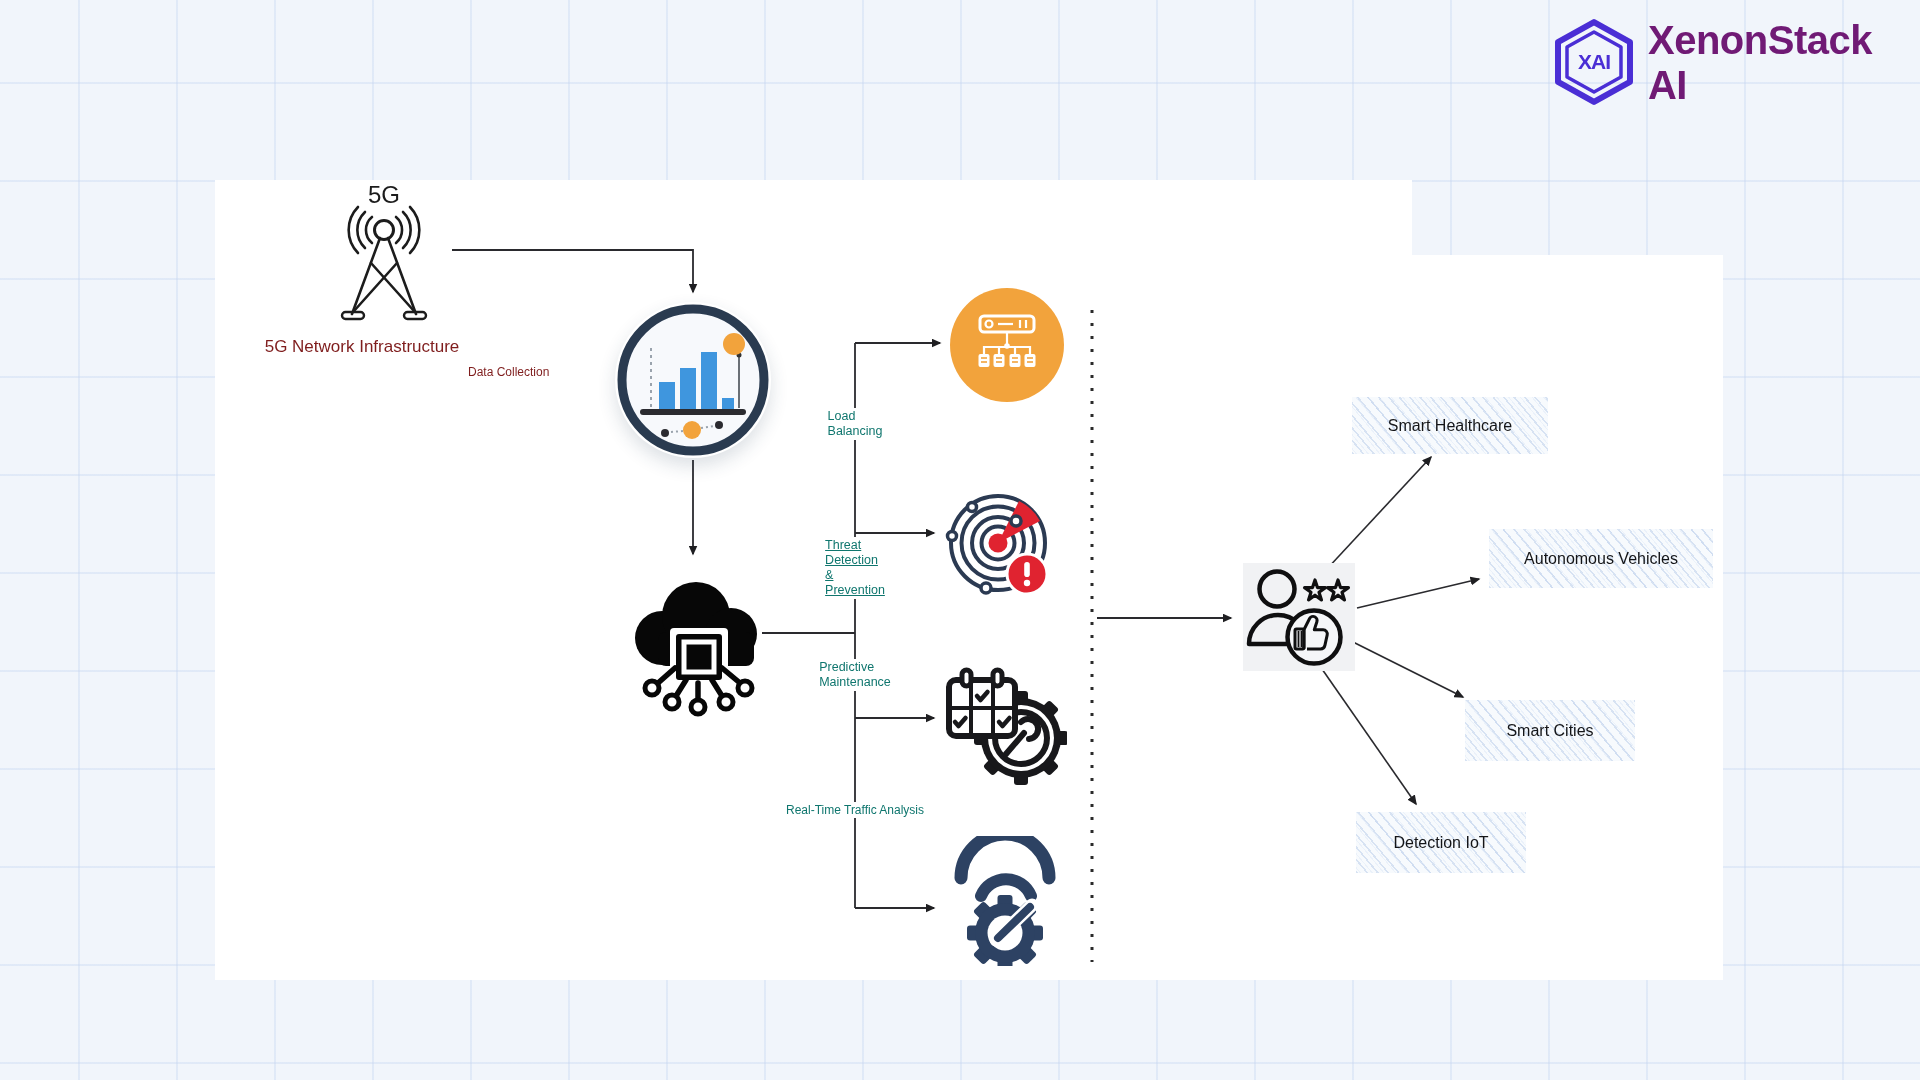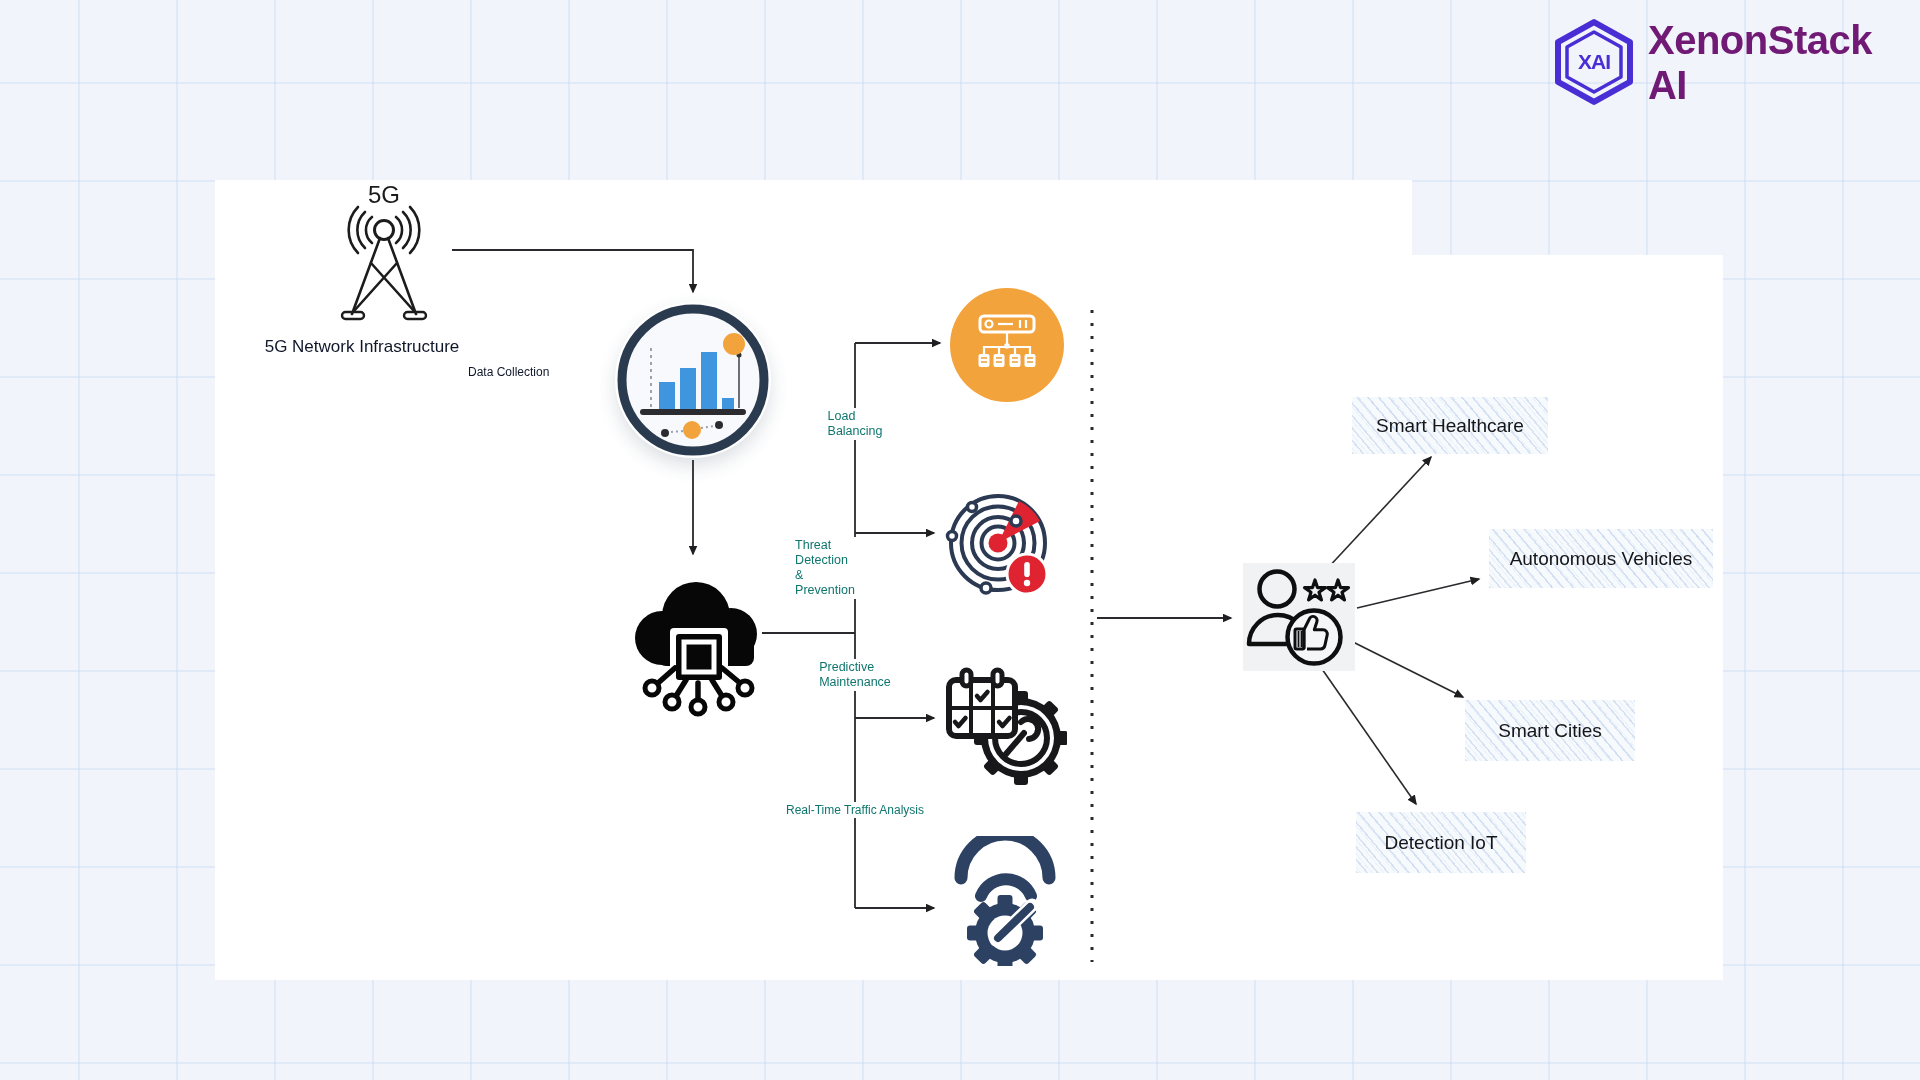--- a/index.html
+++ b/index.html
@@ -20,24 +20,24 @@
     position:absolute;inset:0;z-index:1;background:#ffffff;
     clip-path:polygon(215px 180px,1412px 180px,1412px 255px,1723px 255px,1723px 980px,215px 980px);
   }
   svg.connectors{position:absolute;left:0;top:0;z-index:2;}
   .node{position:absolute;z-index:3;text-align:right;}
   .flow-label{
     position:absolute;z-index:3;transform:translateX(-50%);
     background:#fff;padding:1px 6px;font-size:12.5px;line-height:1.2;
     white-space:pre-line;color:#0f766e;
   }
-  .big-label{position:absolute;z-index:3;color:#0f172a;}
+  .big-label{position:absolute;z-index:3;color:#7f1d1d;}
   .hatch{
     position:absolute;z-index:3;display:flex;align-items:center;justify-content:center;
-    font-size:19px;color:#141518;
+    font-size:16px;color:#141518;
     background:
       repeating-linear-gradient(50deg, rgba(141,172,219,.30) 0 1.6px, transparent 1.6px 8px),
       repeating-linear-gradient(50deg, rgba(170,196,236,.16) 3px 4px, transparent 4px 12px),
       #f7fafd;
   }
   .person-box{
     position:absolute;left:1243px;top:563px;width:112px;height:108px;
     background:#f1f2f4;z-index:3;
   }
   .lb-circle{
@@ -158,21 +158,21 @@
       <circle cx="54" cy="140" r="7"></circle>
       <circle cx="80" cy="145" r="7"></circle>
       <circle cx="108" cy="140" r="7"></circle>
       <circle cx="127" cy="126" r="7"></circle>
     </g>
   </svg>
 </div>
 
 <div class="flow-label" style="left:855px;top:408px;">Load
 Balancing</div>
-<div class="flow-label" style="left:825px;top:537px;">Threat
+<div class="flow-label" style="left:855px;top:537px;text-decoration:underline;">Threat
 Detection
 &amp;
 Prevention</div>
 <div class="flow-label" style="left:855px;top:659px;">Predictive
 Maintenance</div>
 <div class="flow-label" style="left:855px;top:802px;font-size:12px;white-space:nowrap;">Real-Time Traffic Analysis</div>
 
 <div class="lb-circle">
   <svg width="114" height="114" viewBox="0 0 114 114">
     <rect x="30" y="28" width="54" height="16" rx="4" fill="none" stroke="#fff" stroke-width="3"></rect>

